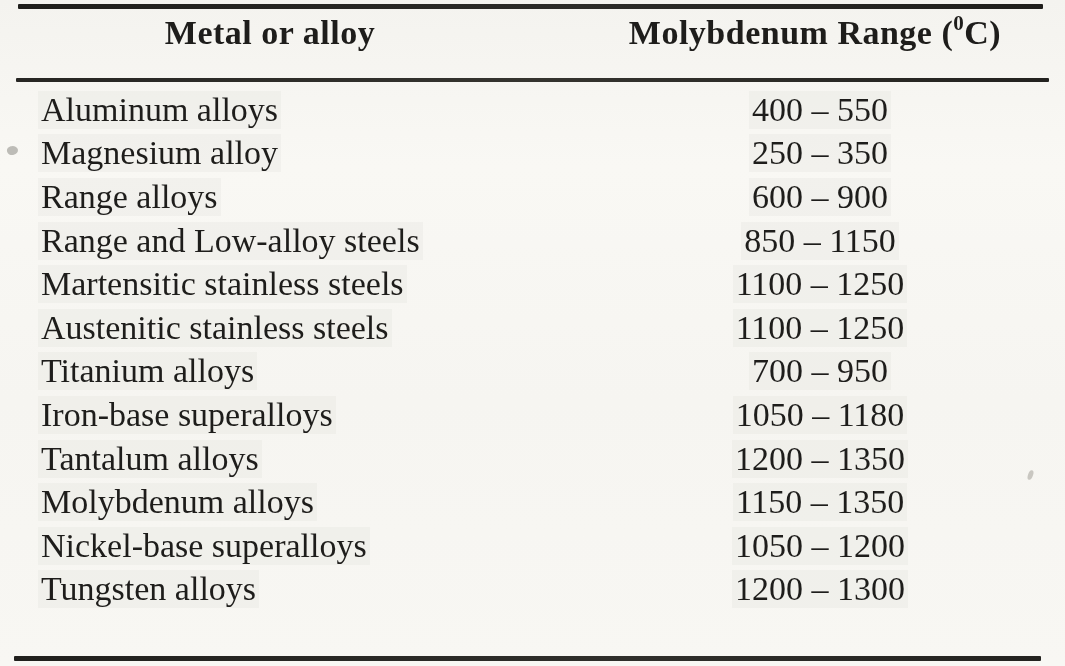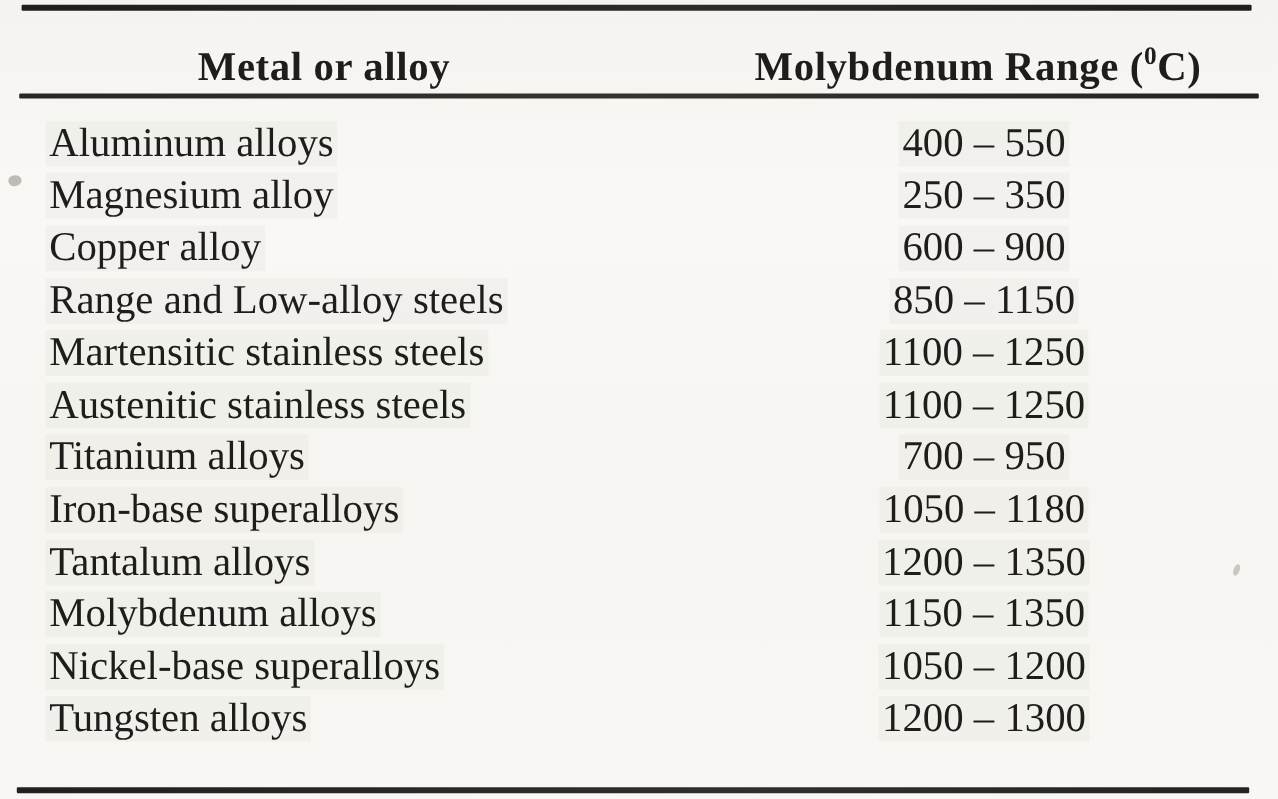--- a/index.html
+++ b/index.html
@@ -30,21 +30,21 @@
   .header-row {
     position: absolute;
     top: 14px;
     left: 0;
     width: 100%;
     height: 62px;
     display: flex;
   }
   .header-cell {
     display: flex;
-    align-items: flex-end;
+    align-items: flex-start;
     justify-content: center;
     font-weight: bold;
     font-size: 34px;
     letter-spacing: 0.5px;
   }
   .header-cell.col1 { position: absolute; left: 20px;  width: 500px; height: 62px; }
   .header-cell.col2 { position: absolute; left: 560px; width: 510px; height: 62px; }
   .header-cell sup {
     font-size: 0.62em;
     line-height: 0;
@@ -52,21 +52,20 @@
     position: relative;
     top: -2px;
   }
 
   
   .rows {
     position: absolute;
     top: 88px;
     left: 0;
     width: 100%;
-    margin-top: 10px;
   }
   .row {
     position: relative;
     height: 43.6px;
     display: flex;
     align-items: center;
     font-size: 34px;
   }
   .cell-metal {
     position: absolute;
@@ -133,21 +132,21 @@
   <div class="rows">
     <div class="row">
       <span class="cell-metal">Aluminum alloys</span>
       <span class="cell-range-wrap"><span class="cell-range">400 – 550</span></span>
     </div>
     <div class="row">
       <span class="cell-metal">Magnesium alloy</span>
       <span class="cell-range-wrap"><span class="cell-range">250 – 350</span></span>
     </div>
     <div class="row">
-      <span class="cell-metal">Copper alloy</span>
+      <span class="cell-metal">Range alloys</span>
       <span class="cell-range-wrap"><span class="cell-range">600 – 900</span></span>
     </div>
     <div class="row">
       <span class="cell-metal">Range and Low-alloy steels</span>
       <span class="cell-range-wrap"><span class="cell-range">850 – 1150</span></span>
     </div>
     <div class="row">
       <span class="cell-metal">Martensitic stainless steels</span>
       <span class="cell-range-wrap"><span class="cell-range">1100 – 1250</span></span>
     </div>

